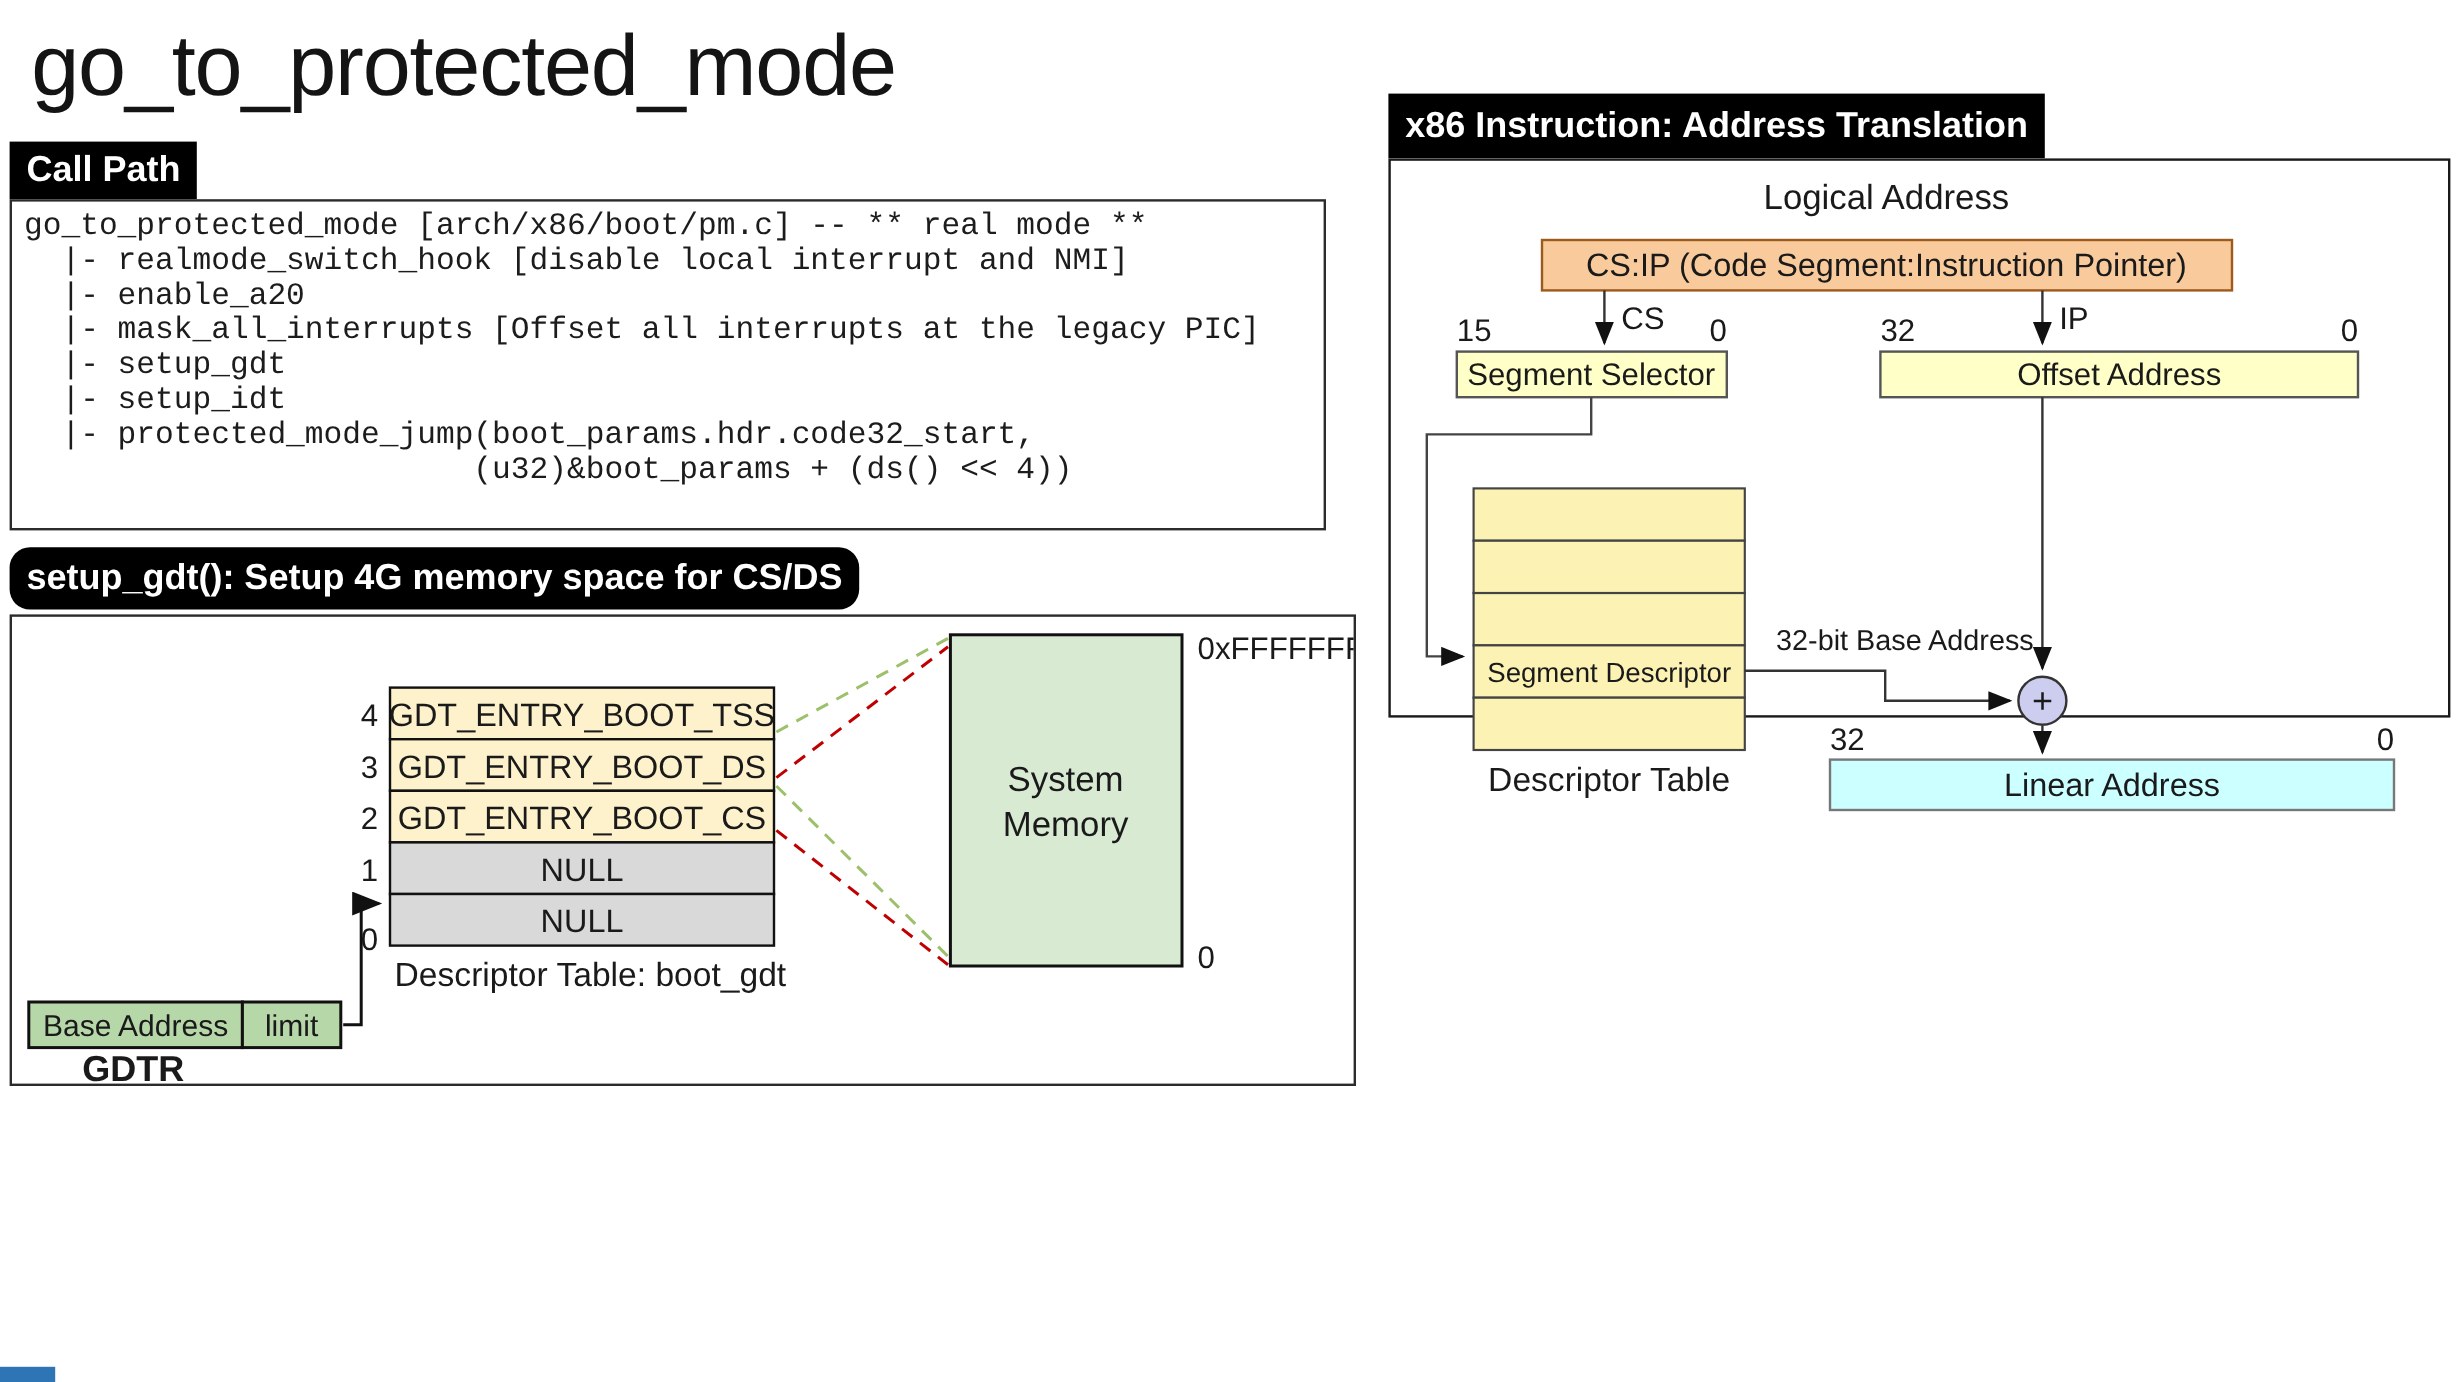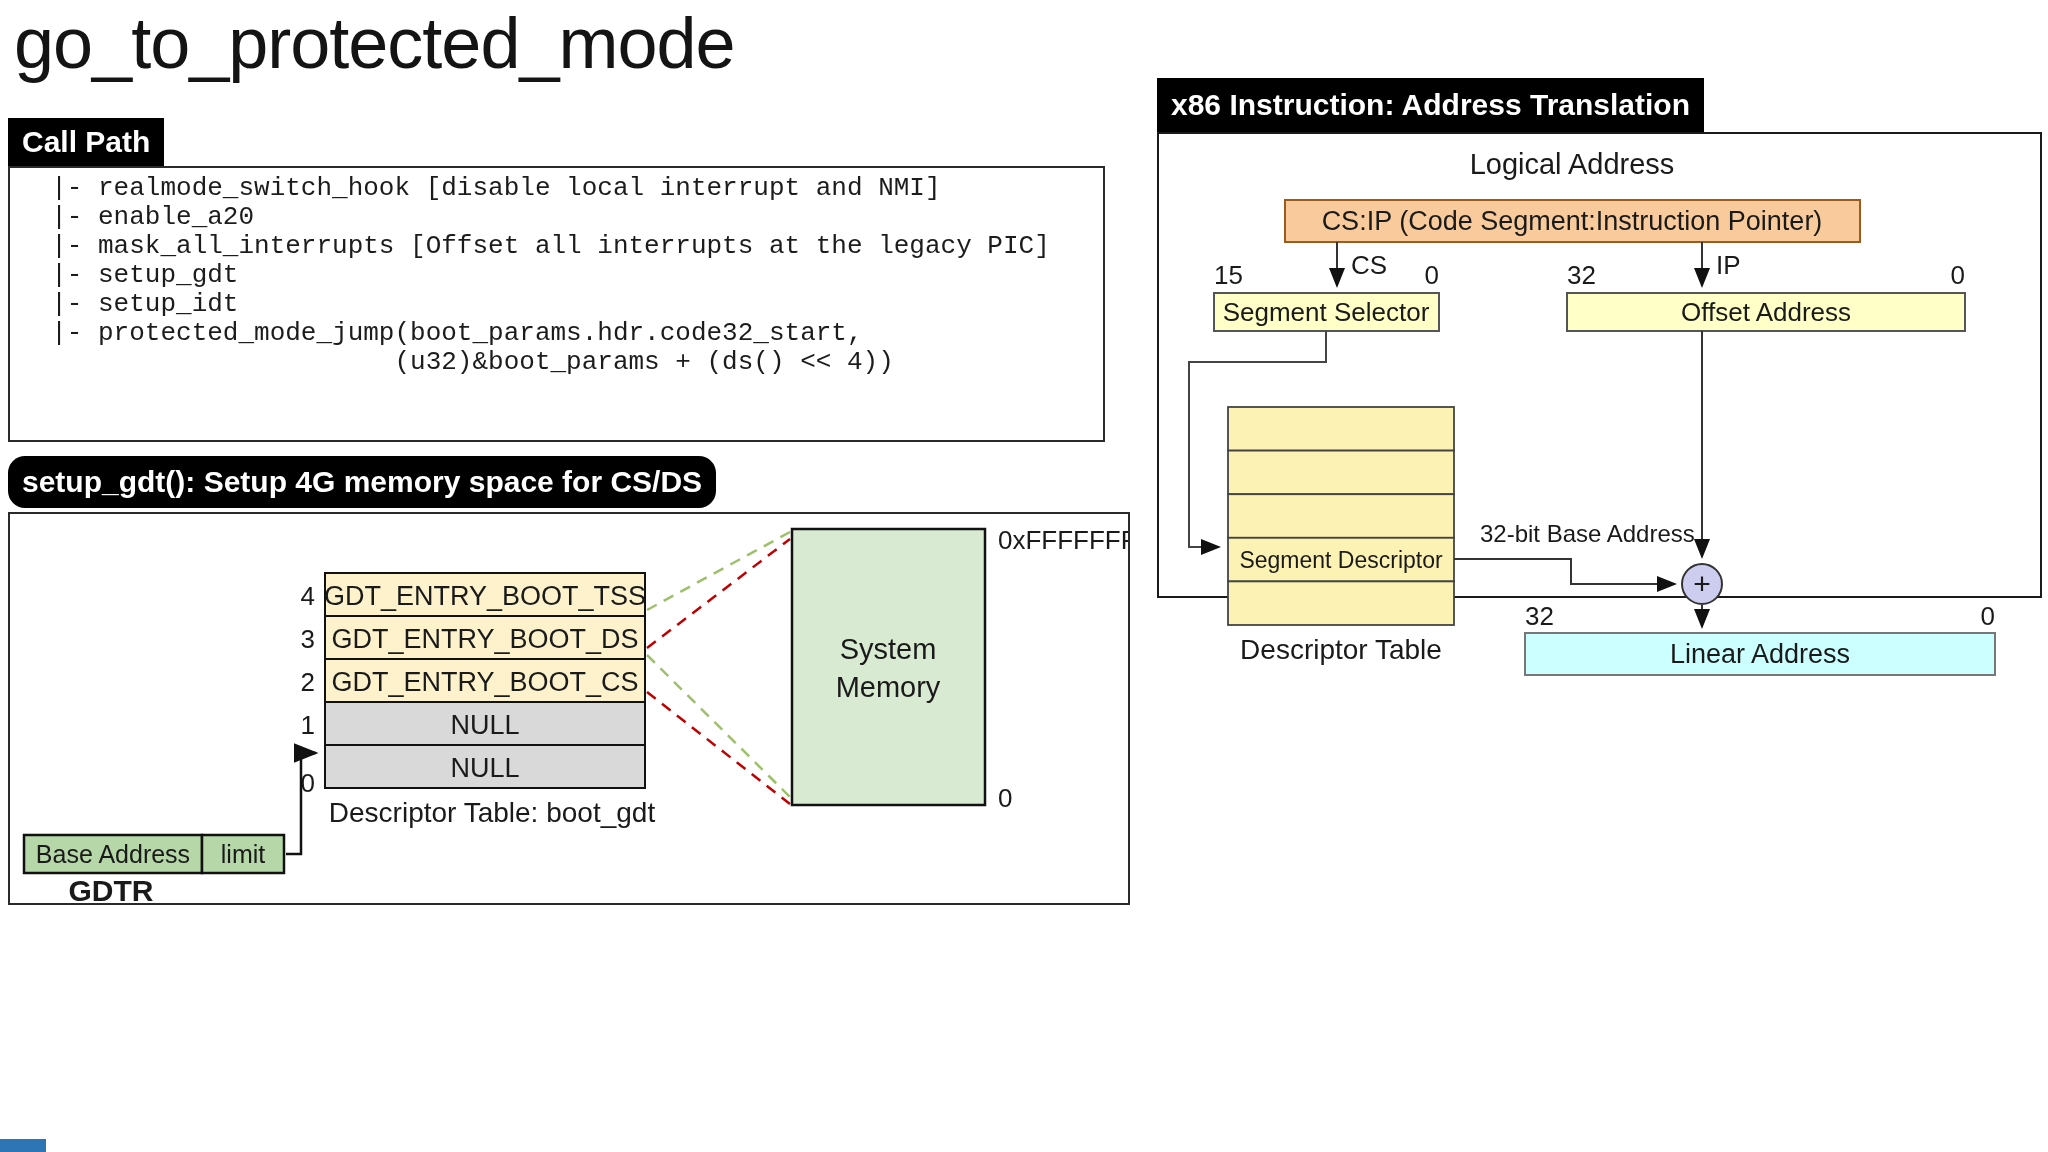--- a/index.html
+++ b/index.html
@@ -1,19 +1,19 @@
 <!DOCTYPE html>
 <html><head>
 <meta charset="utf-8">
 <style>
   html,body{margin:0;padding:0;background:#fff;}
   .slide{position:relative;width:2048px;height:1152px;background:#ffffff;overflow:hidden;
          font-family:"Liberation Sans",sans-serif;color:#111;}
   .page-title{position:absolute;left:14px;top:2px;font-size:72px;font-weight:400;
-              letter-spacing:-1px;color:#141414;margin:0;}
+              letter-spacing:-1px;color:#141414;margin:12px;}
   .tag{position:absolute;background:#000;color:#fff;font-weight:bold;font-size:30px;
        display:flex;align-items:center;padding:0 14px;box-sizing:border-box;}
   .tag-callpath{left:8px;top:118px;height:48px;}
   .tag-gdt{left:8px;top:456px;height:52px;border-radius:17px;}
   .tag-seg{left:1157px;top:78px;height:54px;}
   .code-box{position:absolute;left:8px;top:166px;width:1097px;height:276px;
             border:2px solid #2b2b2b;box-sizing:border-box;background:#fff;
             padding:6px 0 0 10px;}
   .code-line{font-family:"Liberation Mono","DejaVu Sans Mono",monospace;
              font-size:26px;line-height:29px;white-space:pre;color:#1c1c1c;}
@@ -27,20 +27,21 @@
 </style>
 </head>
 <body>
 
 <div class="slide">
 
   <h1 class="page-title">go_to_protected_mode</h1>
 
   <div class="tag tag-callpath">Call Path</div>
   <div class="code-box">
+    <div class="code-line">go_to_protected_mode [arch/x86/boot/pm.c] -- ** real mode **</div>
     <div class="code-line">  |- realmode_switch_hook [disable local interrupt and NMI]</div>
     <div class="code-line">  |- enable_a20</div>
     <div class="code-line">  |- mask_all_interrupts [Offset all interrupts at the legacy PIC]</div>
     <div class="code-line">  |- setup_gdt</div>
     <div class="code-line">  |- setup_idt</div>
     <div class="code-line">  |- protected_mode_jump(boot_params.hdr.code32_start,</div>
     <div class="code-line">                        (u32)&amp;boot_params + (ds() &lt;&lt; 4))</div>
   </div>
 
   <div class="tag tag-gdt">setup_gdt(): Setup 4G memory space for CS/DS</div>

